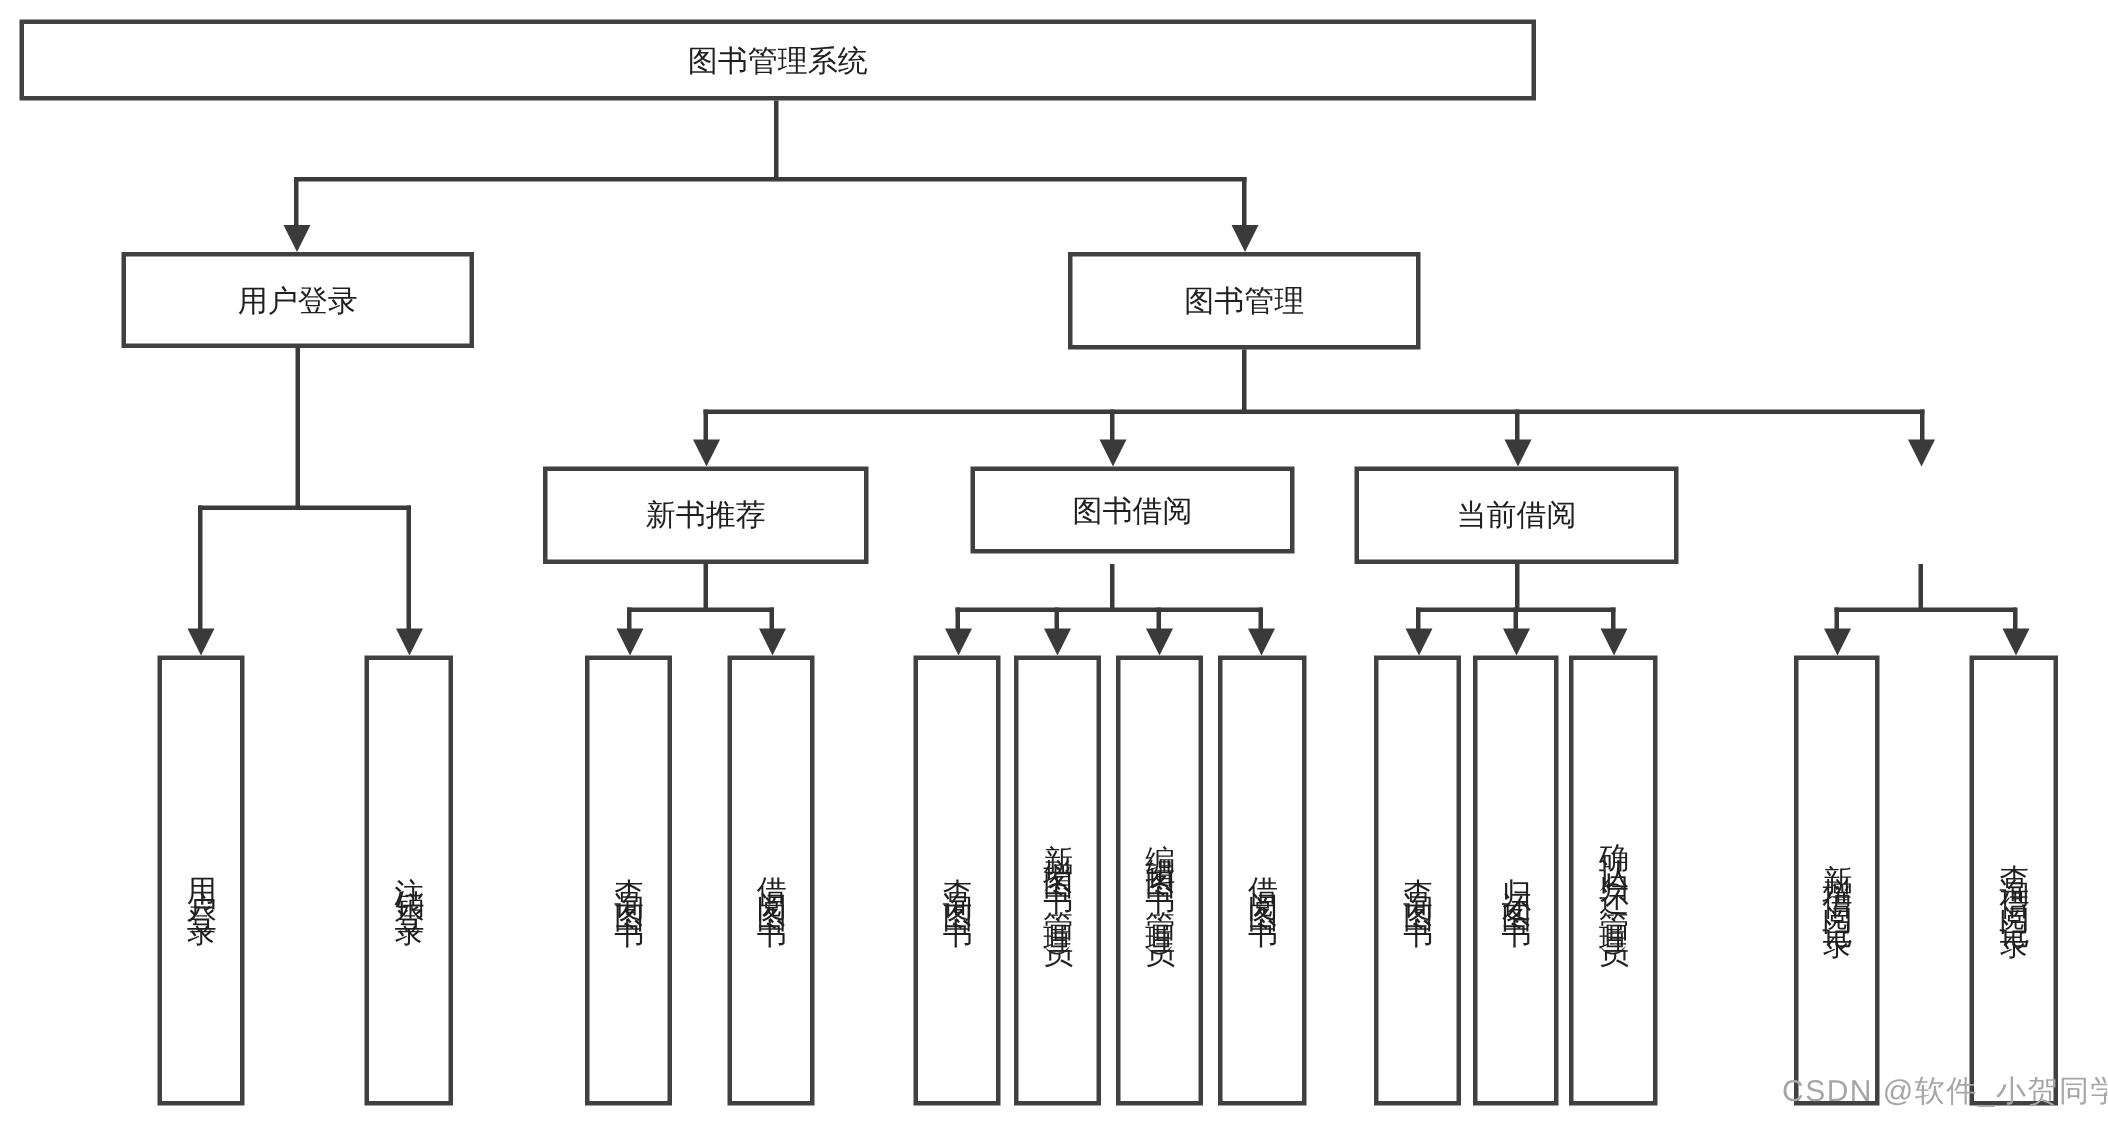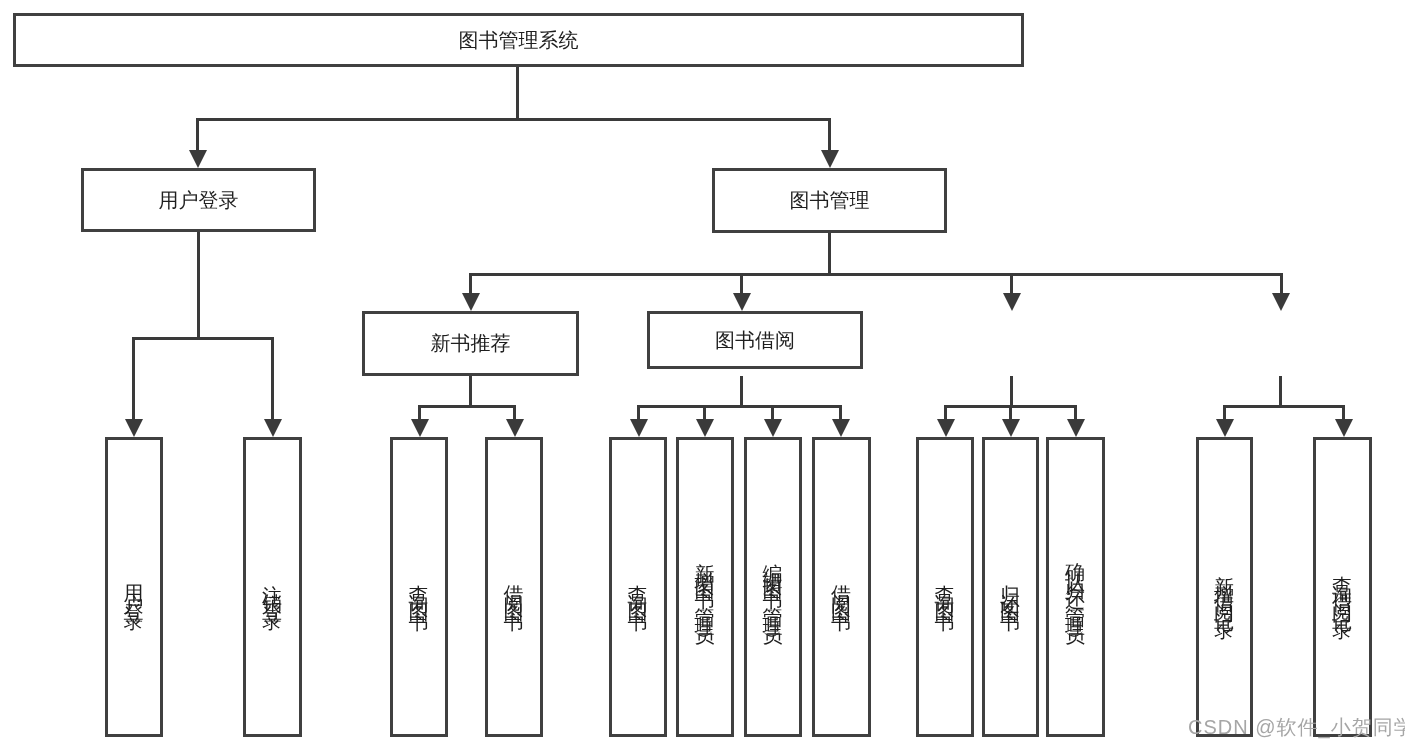--- a/index.html
+++ b/index.html
@@ -87,20 +87,23 @@
   <div class="arrow" style="left:1003px; top:293px;"></div>
   <div class="line" style="left:1280px; top:273px; width:3px; height:22px;"></div>
   <div class="arrow" style="left:1272px; top:293px;"></div>
 
   <div class="box" style="left:362px; top:311px; width:217px; height:65px;">
     <span>新书推荐</span>
   </div>
   <div class="box" style="left:610px; top:311px; width:216px; height:58px;margin-left:37px;">
     <span>图书借阅</span>
   </div>
+  <div class="box" style="left:903px; top:311px; width:216px; height:65px;">
+    <span>当前借阅</span>
+  </div>
 
   <div class="line" style="left:469px; top:376px; width:3px; height:32px;"></div>
   <div class="line" style="left:418px; top:405px; width:98px; height:3px;"></div>
   <div class="line" style="left:418px; top:405px; width:3px; height:16px;"></div>
   <div class="arrow" style="left:411px; top:419px;"></div>
   <div class="line" style="left:513px; top:405px; width:3px; height:16px;"></div>
   <div class="arrow" style="left:506px; top:419px;"></div>
 
   <div class="line" style="left:740px; top:376px; width:3px; height:32px;"></div>
   <div class="line" style="left:637px; top:405px; width:205px; height:3px;"></div>

